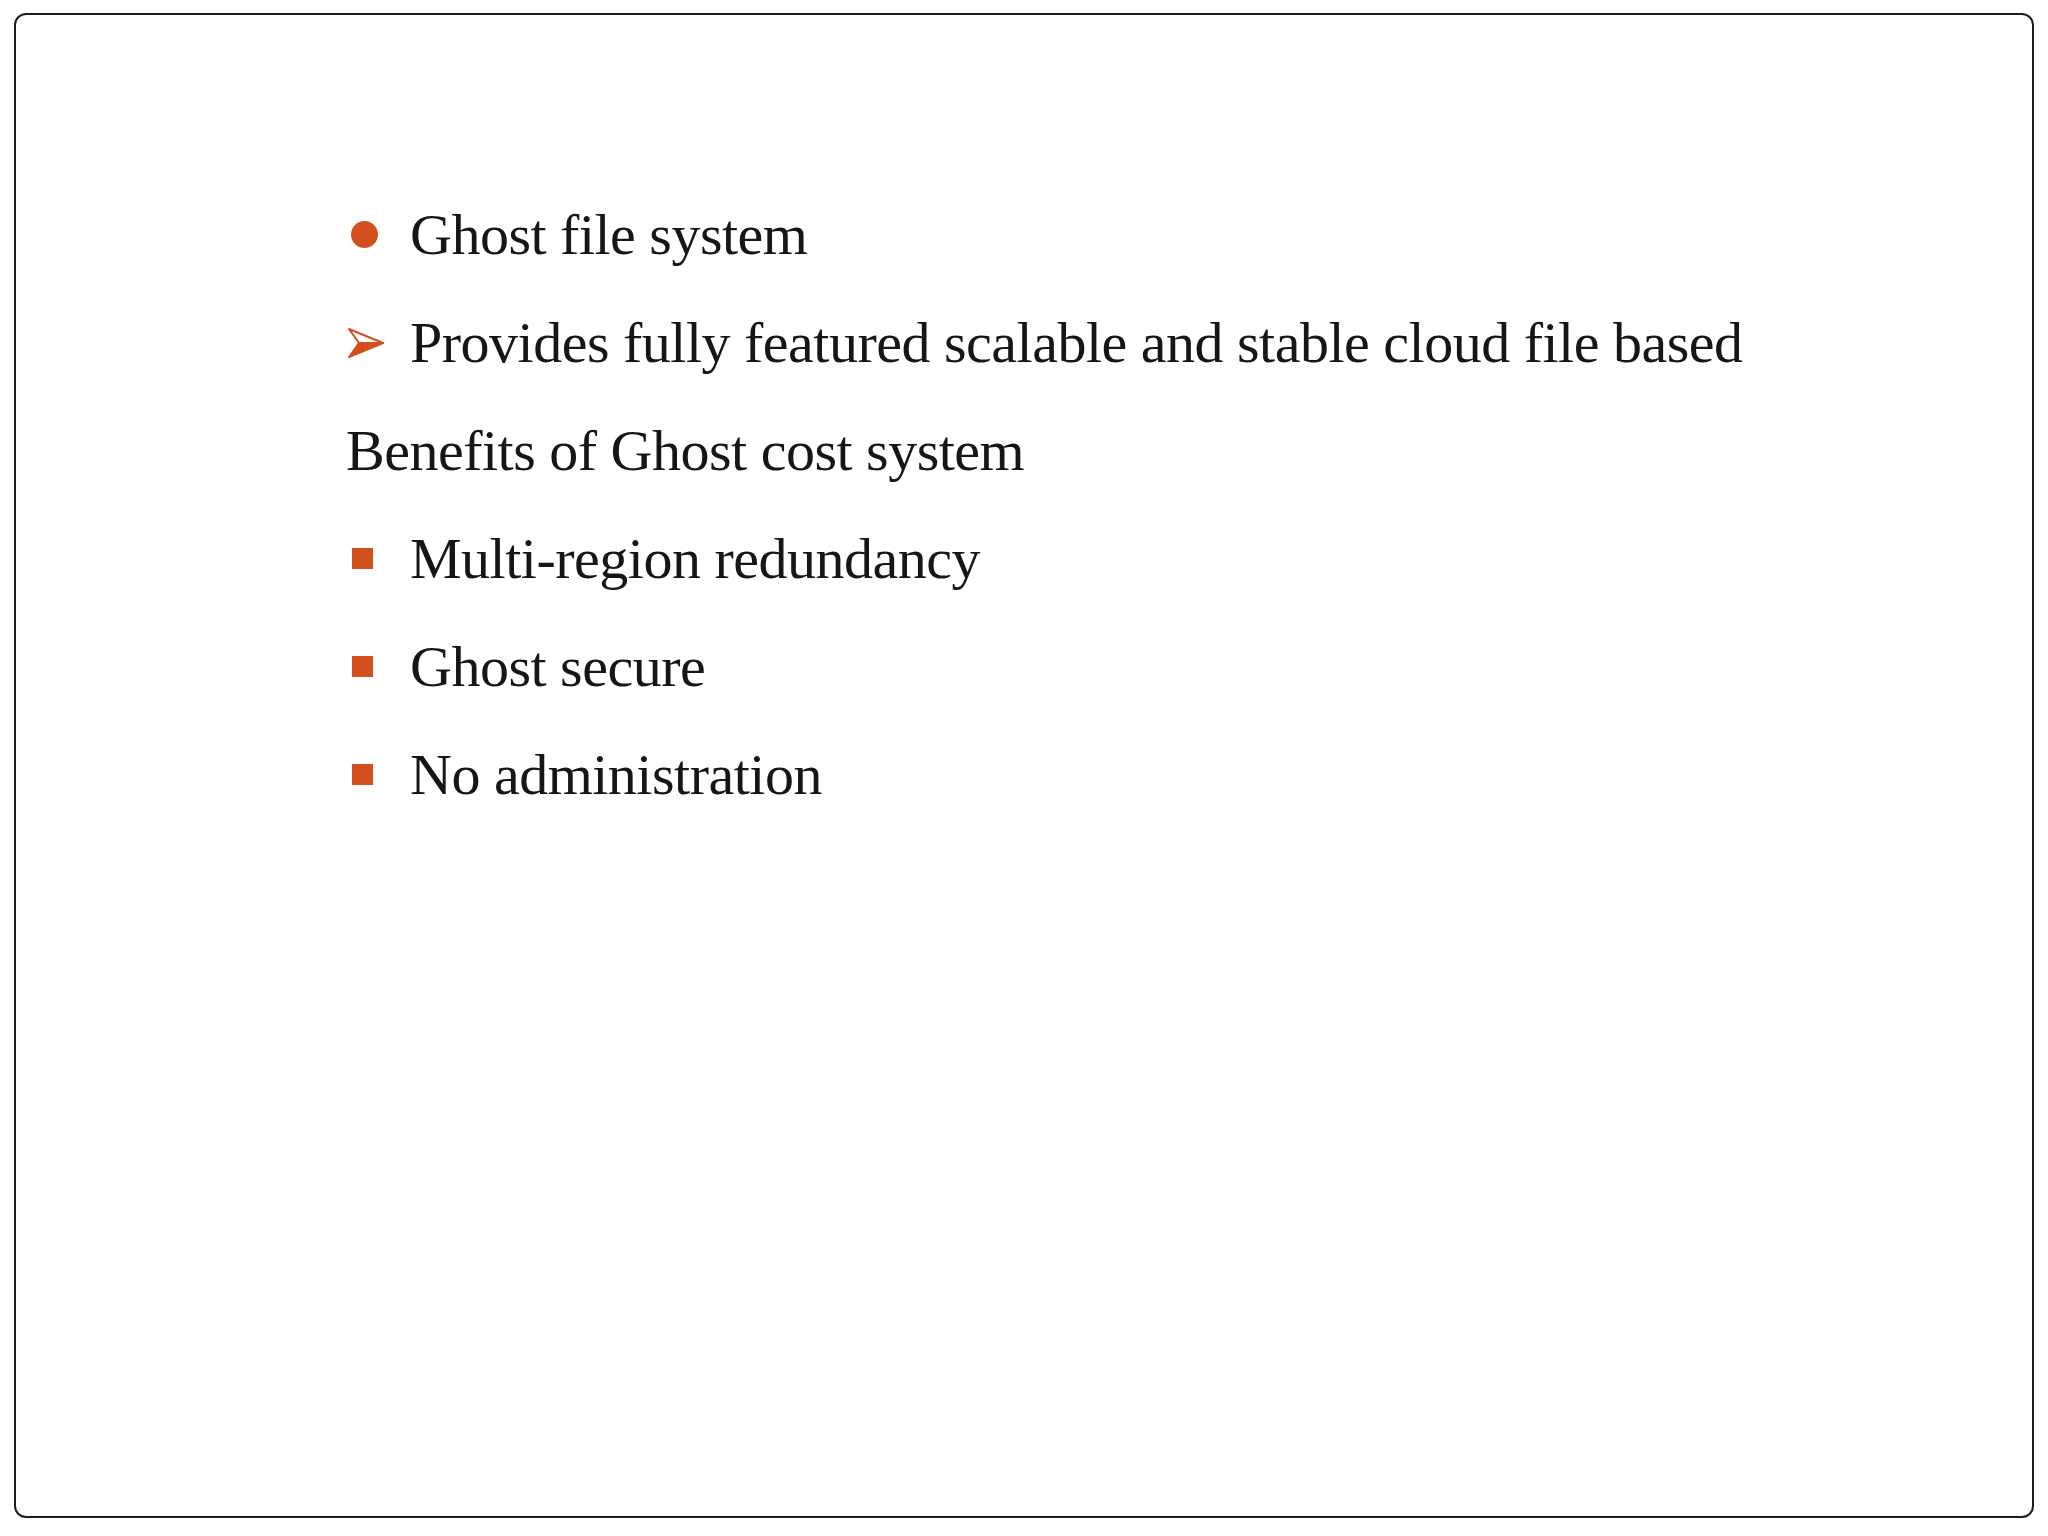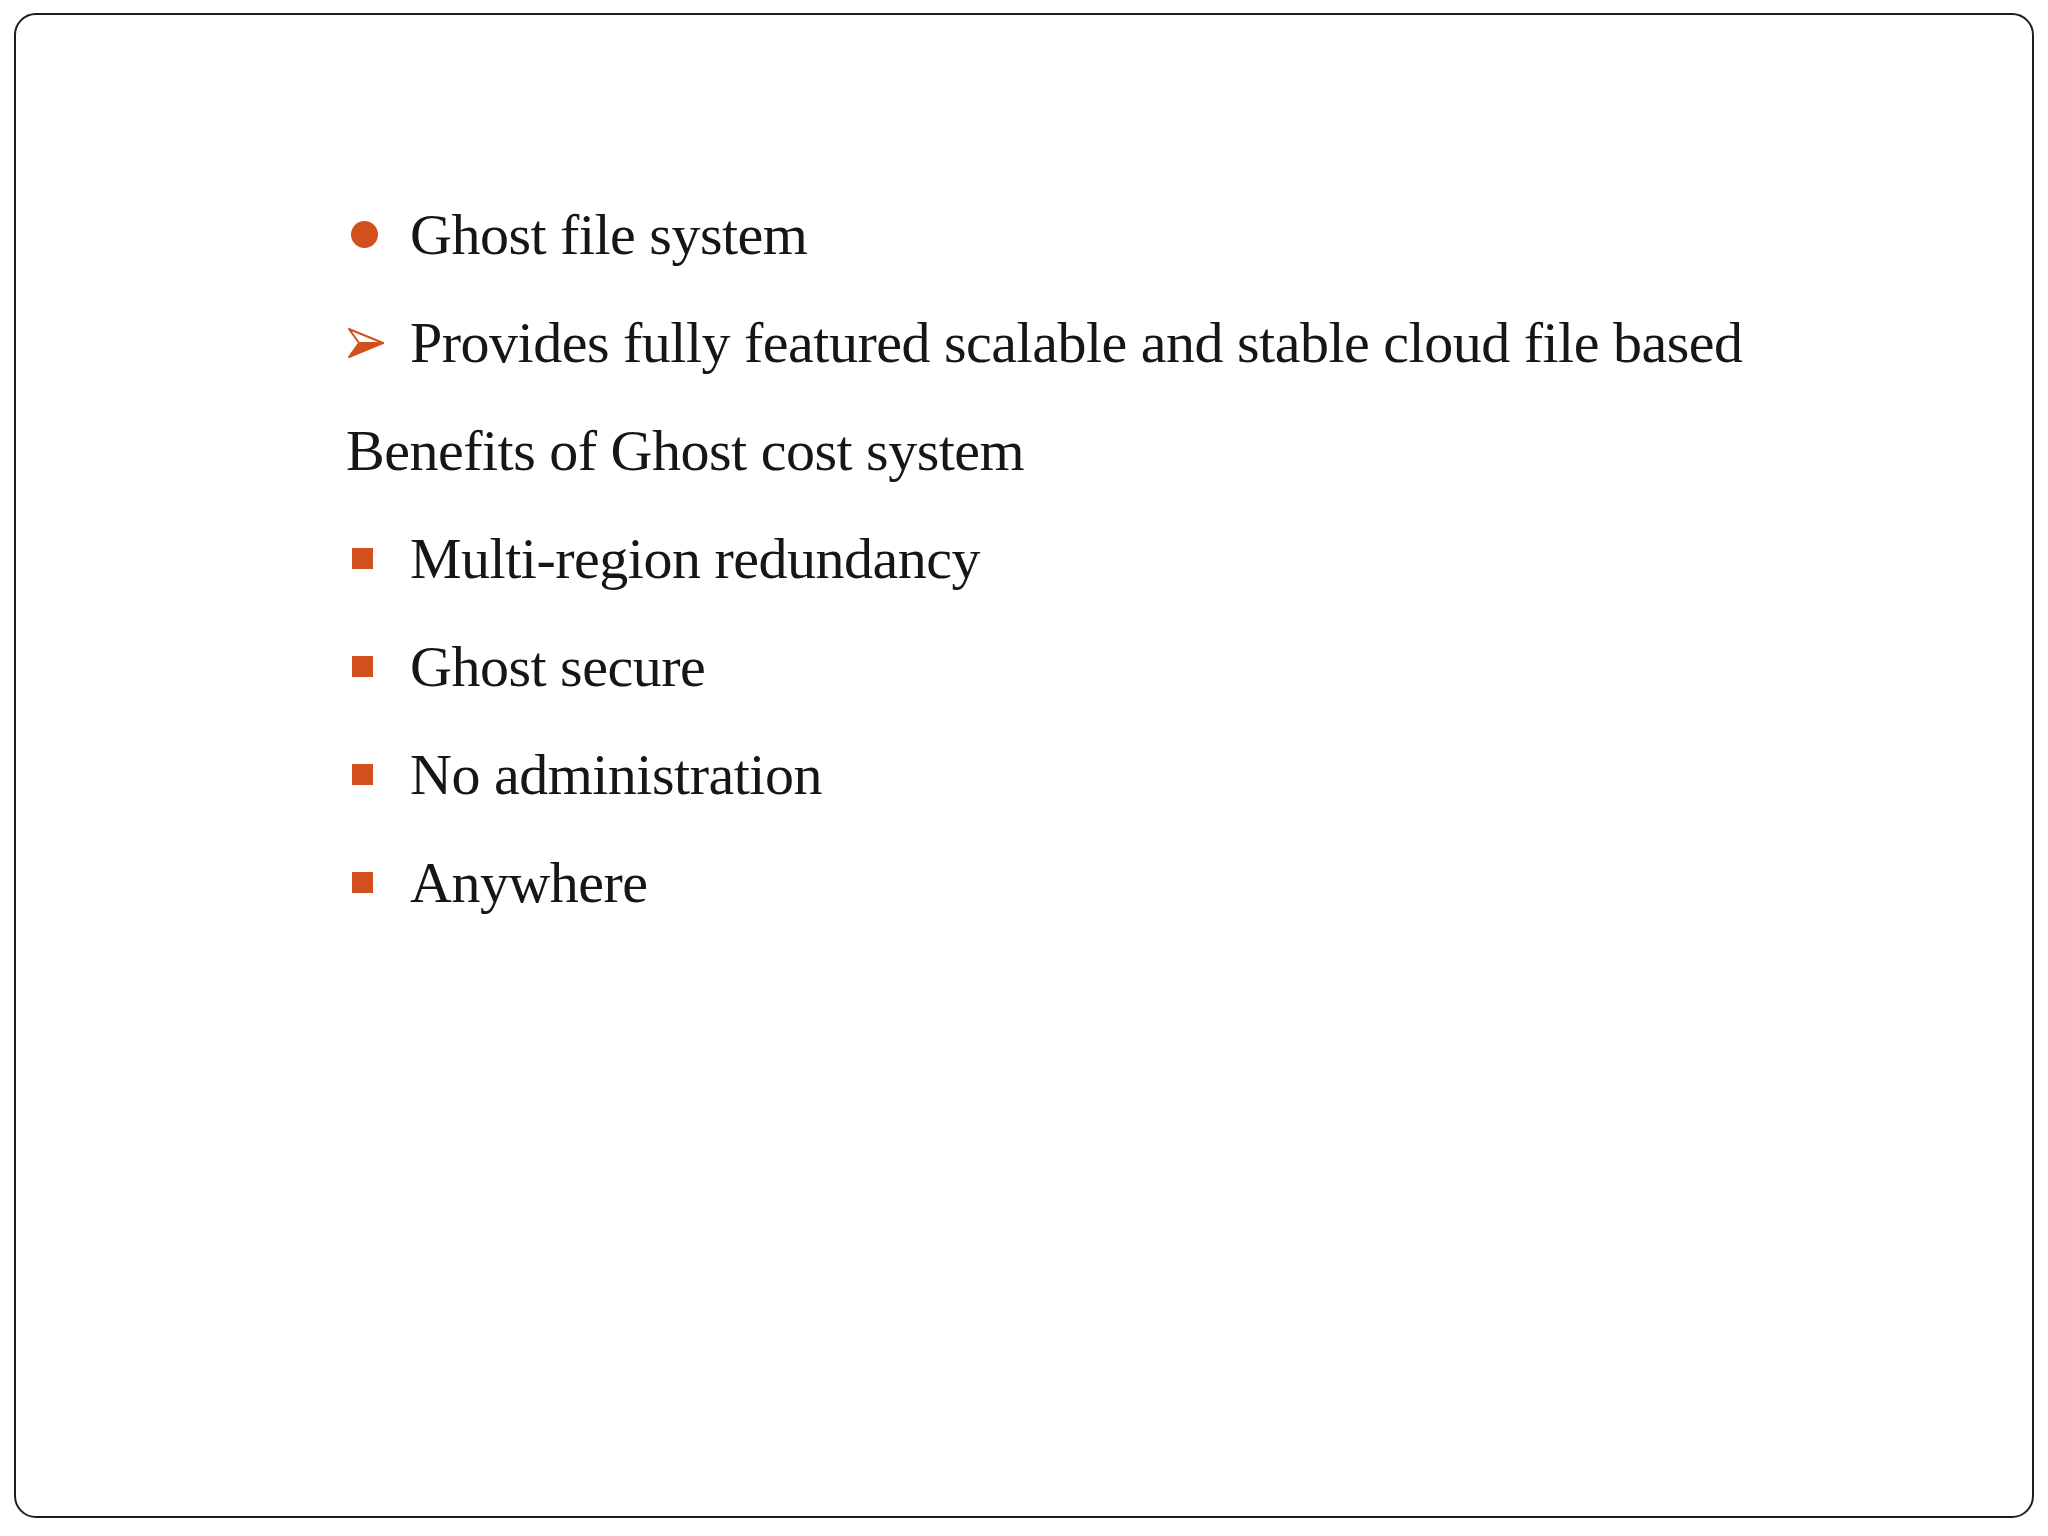--- a/index.html
+++ b/index.html
@@ -8,21 +8,21 @@
     width:2048px;
     height:1536px;
     background:#ffffff;
     font-family:"Liberation Serif","DejaVu Serif",serif;
     overflow:hidden;
   }
   .slide{
     position:absolute;
     left:14px; top:13px; right:14px; bottom:18px;
     border:2px solid var(--border-color,#1e1e1e);
-    border-radius:22px;
+    border-radius:12px;
     background:var(--bg-color,#ffffff);
   }
   .content{
     position:absolute;
     left:330px;
     top:176px;
     right:50px;
   }
   .row{
     display:flex;
@@ -93,20 +93,14 @@
           <span class="sq"></span>
         </span>
     <span class="text">Ghost secure</span>
   </div>
       <div class="row">
     <span class="marker">
           <span class="sq"></span>
         </span>
     <span class="text">No administration</span>
   </div>
-      <div class="row">
-    <span class="marker">
-          <span class="sq"></span>
-        </span>
-    <span class="text">Anywhere</span>
-  </div>
     </div>
 </div>
 
 </body></html>

